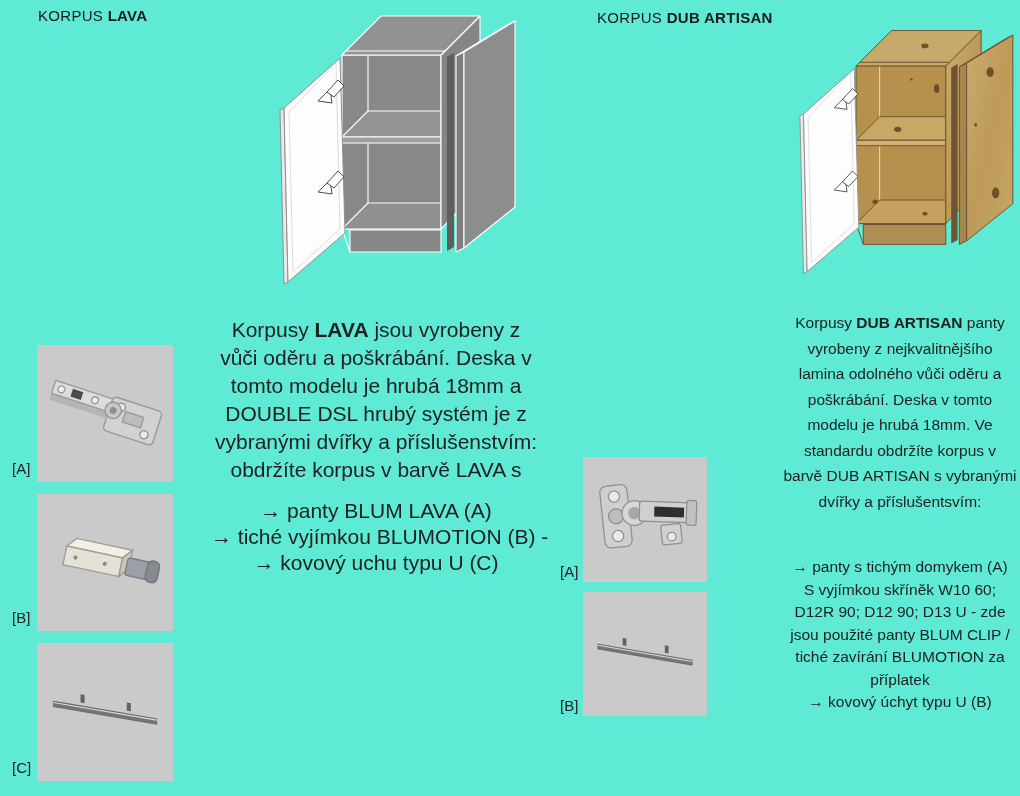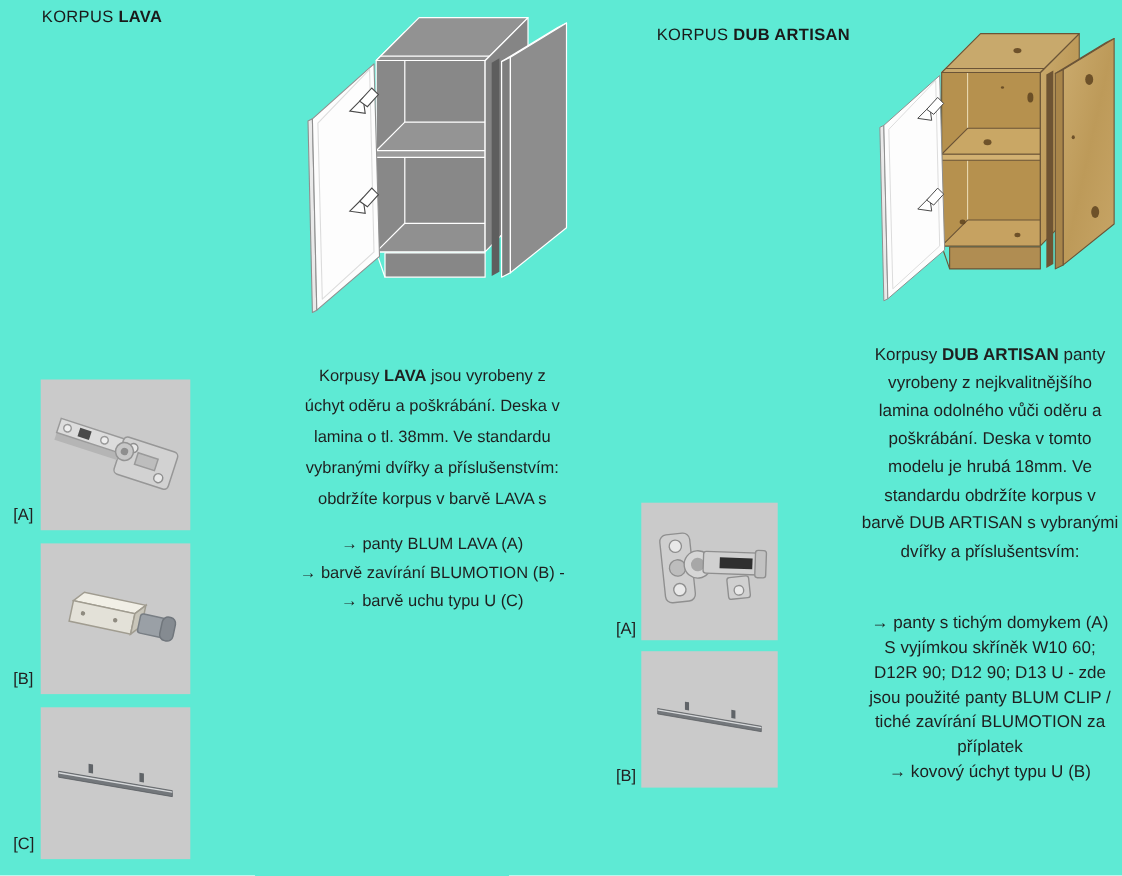--- a/index.html
+++ b/index.html
@@ -3,28 +3,28 @@
 <meta charset="utf-8">
 <style>
   html,body{margin:0;padding:0;background:#ffffff;}
   #page{
     position:relative;width:1020px;height:796px;background:#5eead4;
     font-family:Liberation Sans, sans-serif;color:#1f1f1f;overflow:hidden;text-align:center;
   }
   .title{position:absolute;font-size:15px;letter-spacing:.3px;color:#1a1a1a;white-space:nowrap;}
   .title b{font-weight:700;}
   #title-left{left:38px;top:7px;}
-  #title-right{left:597px;top:23px;}
+  #title-right{left:597px;top:9px;}
 
   .cabinet{position:absolute;}
   #cab-left{left:268px;top:0px;width:256px;height:300px;}
   #cab-right{left:789px;top:16px;width:232px;height:272px;}
 
   .textblock{position:absolute;}
-  #text-left{left:211px;top:328px;width:330px;font-size:15px;line-height:28px;margin-left:17px;}
+  #text-left{left:211px;top:316px;width:330px;font-size:21px;line-height:28px;}
   #text-left .bullets{margin-top:14px;line-height:26px;}
   #text-right{left:770px;top:310px;width:260px;font-size:15.5px;line-height:25.5px;}
   #text-right .list{margin-top:42px;line-height:22.5px;}
   .pline,.bline{white-space:nowrap;}
   .bline.indent{padding-left:22px;}
 
   .hw-tile{position:absolute;background:#cacaca;}
   #hw-la{left:37px; top:345px;width:136px;height:137px;}
   #hw-lb{left:37px; top:494px;width:136px;height:137px;}
   #hw-lc{left:37px; top:643px;width:136px;height:138px;}
@@ -132,28 +132,29 @@
       <polygon points="59,92 70,80 76,86 66,97"></polygon>
     </g>
     <g transform="translate(0,91)" stroke="#4a4a4a" stroke-width="1" fill="#ffffff">
       <polygon points="50,101 62,89 64,103"></polygon>
       <polygon points="59,92 70,80 76,86 66,97"></polygon>
     </g>
   </svg>
 
   <div id="text-left" class="textblock">
     <div class="pline"><span>Korpusy </span><b>LAVA</b><span> jsou vyrobeny z</span></div>
-    <div class="pline">úchyt oděru a poškrábání. Deska v</div>
-    <div class="pline">lamina o tl. 38mm. Ve standardu</div>
+    <div class="pline">vůči oděru a poškrábání. Deska v</div>
+    <div class="pline">tomto modelu je hrubá 18mm a</div>
+    <div class="pline">DOUBLE DSL hrubý systém je z</div>
     <div class="pline">vybranými dvířky a příslušenstvím:</div>
     <div class="pline">obdržíte korpus v barvě LAVA s</div>
     <div class="bullets">
       <div class="bline">→ panty BLUM LAVA (A)</div>
-      <div class="bline">→ barvě zavírání BLUMOTION (B) -</div>
-      <div class="bline">→ barvě uchu typu U (C)</div>
+      <div class="bline">→ tiché vyjímkou BLUMOTION (B) -</div>
+      <div class="bline">→ kovový uchu typu U (C)</div>
     </div>
   </div>
 
   <div id="text-right" class="textblock">
     <div class="pline"><span>Korpusy </span><b>DUB ARTISAN</b><span> panty</span></div>
     <div class="pline">vyrobeny z nejkvalitnějšího</div>
     <div class="pline">lamina odolného vůči oděru a</div>
     <div class="pline">poškrábání. Deska v tomto</div>
     <div class="pline">modelu je hrubá 18mm. Ve</div>
     <div class="pline">standardu obdržíte korpus v</div>

